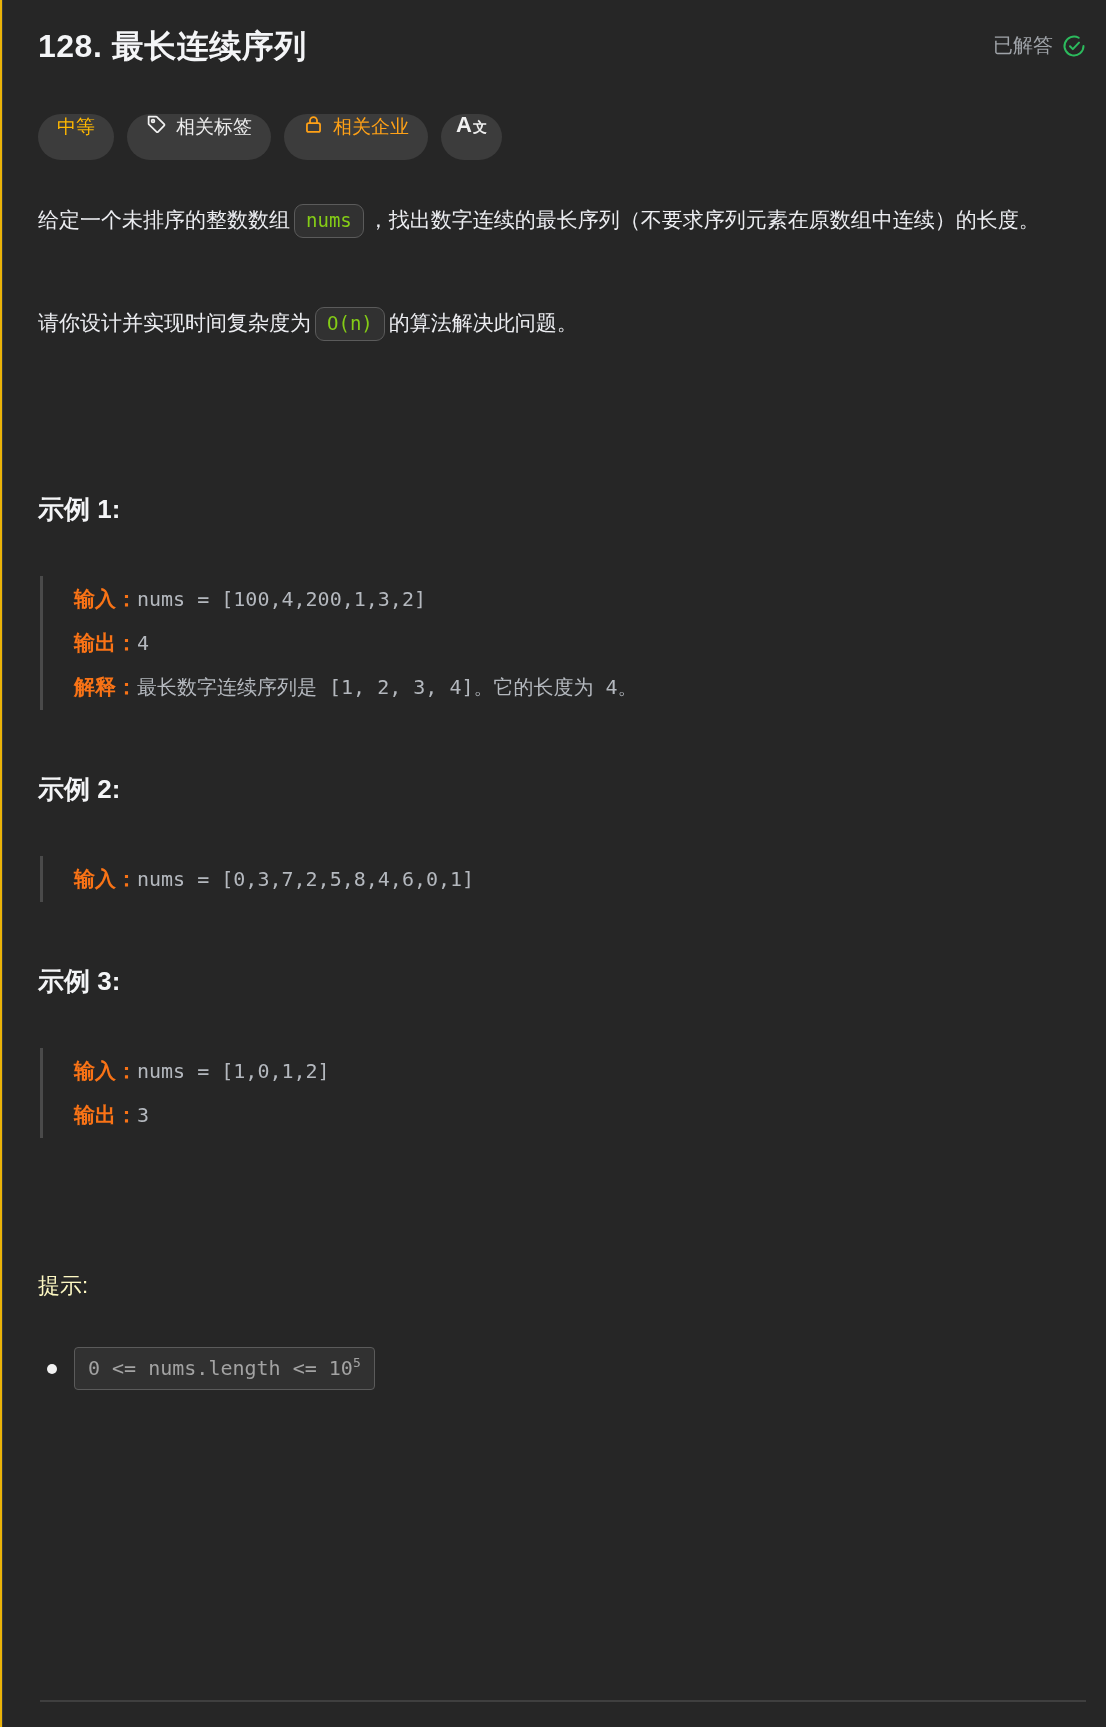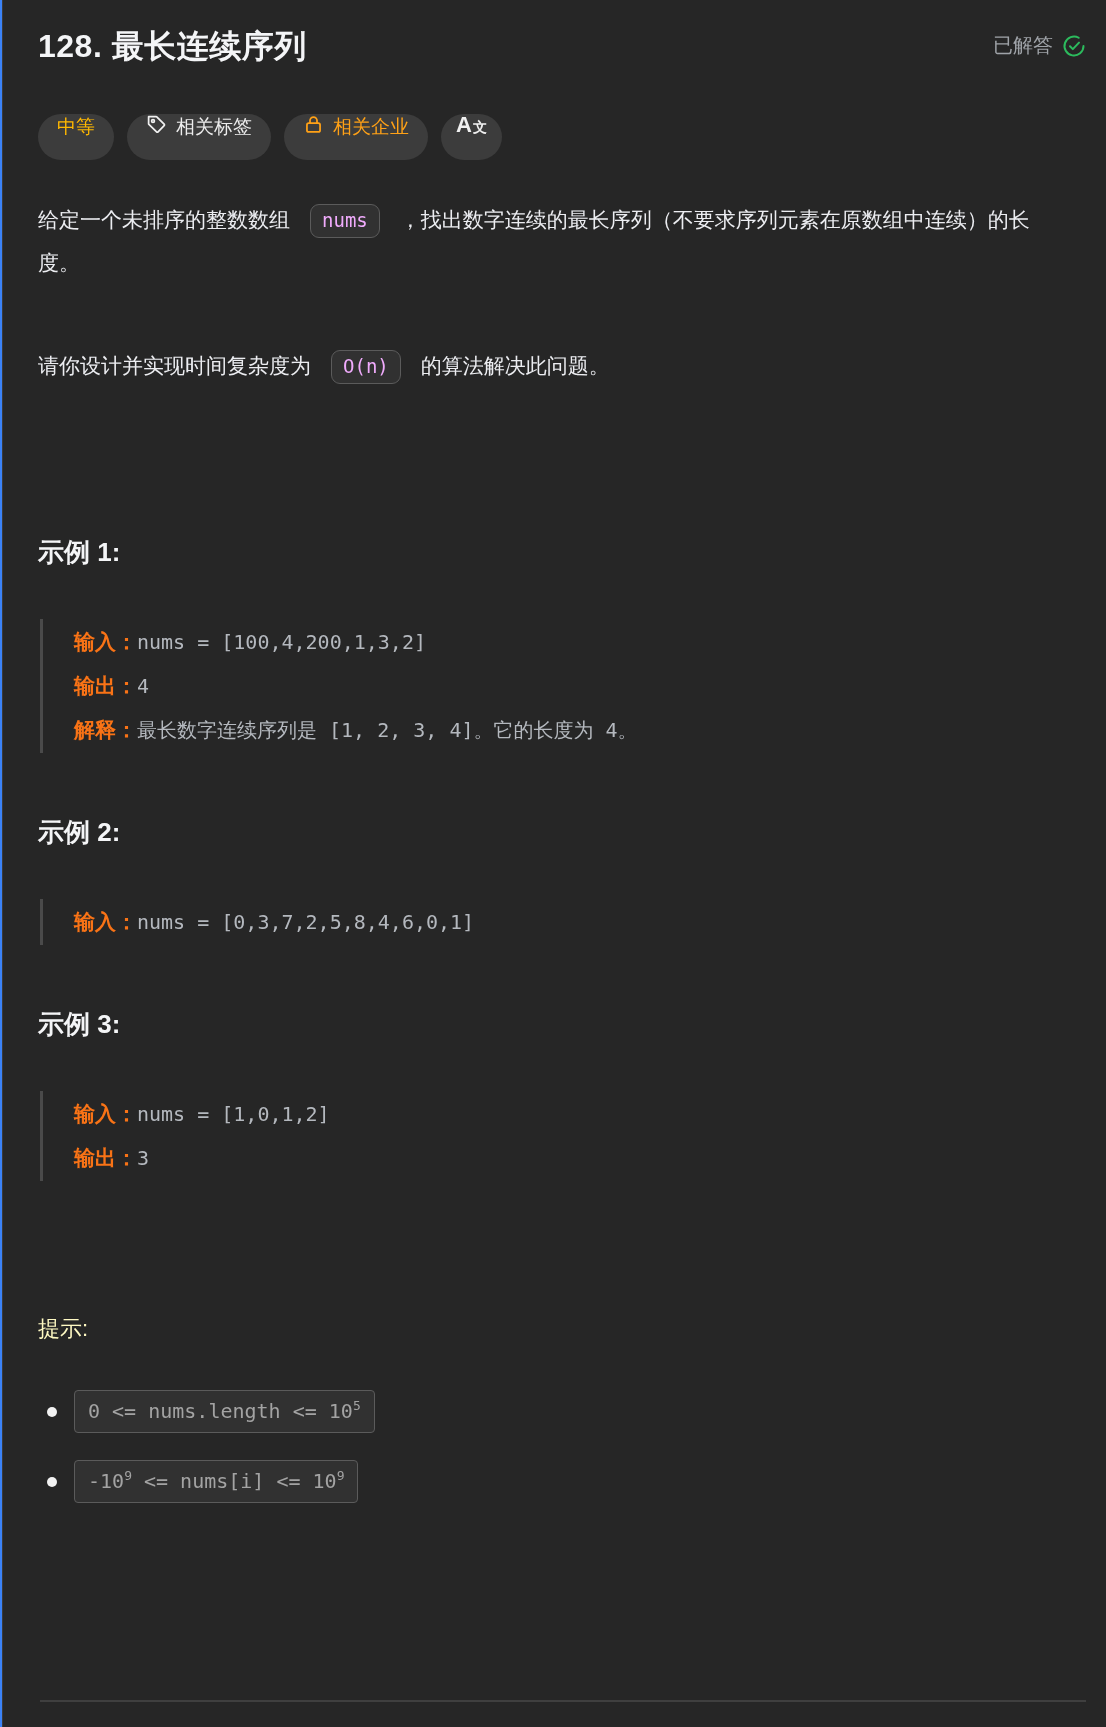--- a/index.html
+++ b/index.html
@@ -16,21 +16,21 @@
     --quote-border:#4a4a4a;
     --divider:#3f3f3f;
   }
   *{box-sizing:border-box;margin:0;padding:0;}
   html,body{background:#1a1a1a;}
   body{font-family:"Liberation Sans","DejaVu Sans",sans-serif;}
   .page{
     position:relative;
     width:1106px;height:1727px;
     background:var(--bg);
-    border-left:2px solid #3b82f6;
+    border-left:2px solid #eab308;
     box-shadow:inset 1px 0 0 #3a3a3a;
     padding:0 20px 0 36px;
     overflow:hidden;
     color:var(--text-primary);
   }
   
   .title-row{display:flex;align-items:flex-start;justify-content:space-between;margin-top:24px;}
   .title-row h1{font-size:32px;font-weight:700;line-height:44px;letter-spacing:.5px;color:#f4f5f7;}
   .solved{display:flex;align-items:center;gap:9px;margin-top:8px;font-size:20px;color:var(--text-secondary);cursor:pointer;}
   .solved svg{width:24px;height:24px;display:block;}
@@ -48,26 +48,26 @@
   .pill.translate{padding:0 15px;gap:0;}
   .pill.translate .a-big{font-size:22px;font-weight:600;color:#f0f0f0;line-height:1;}
   .pill.translate .a-sub{font-size:14px;font-weight:600;color:#f0f0f0;line-height:1;margin:6px 0 0 1px;}
   
   .desc-wrap{margin-top:38px;}
   .desc-paragraph{font-size:21px;line-height:43px;color:#ecedf1;margin-bottom:60px;max-width:1010px;}
   .code-chip{
     display:inline-block;
     font-family:"DejaVu Sans Mono","Liberation Mono",monospace;
     font-size:19px;line-height:1.35;
-    color:#f0abfc;
+    color:#84cc16;
     background:var(--chip-bg);
     border:1px solid var(--chip-border);
     border-radius:9px;
     padding:3px 11px;
-    margin:0 20px;
+    margin:0 4px;
     white-space:nowrap;
   }
   
   .examples{margin-top:150px;}
   .example-heading{font-size:26px;font-weight:700;line-height:30px;color:#f4f5f7;margin-top:64px;}
   .example-heading:first-child{margin-top:0;}
   .example-block{
     margin-top:52px;margin-left:2px;
     border-left:3px solid var(--quote-border);
     padding:1px 0 1px 31px;
@@ -174,19 +174,18 @@
       <div class="example-block">
         <div class="example-row"><span class="row-label">输入：</span>nums = [1,0,1,2]</div>
         <div class="example-row"><span class="row-label">输出：</span>3</div>
       </div>
     </div>
 
   <div class="hints">
     <div class="hints-heading">提示:</div>
     <ul class="hints-list" id="hints-list">
         <li><span class="constraint-chip">0 &lt;= nums.length &lt;= 10<sup>5</sup></span></li>
-        <li><span class="constraint-chip">-10<sup>9</sup> &lt;= nums[i] &lt;= 10<sup>9</sup></span></li>
       </ul>
   </div>
 
   <hr class="bottom-divider">
 
 </div>
 
 </body></html>

